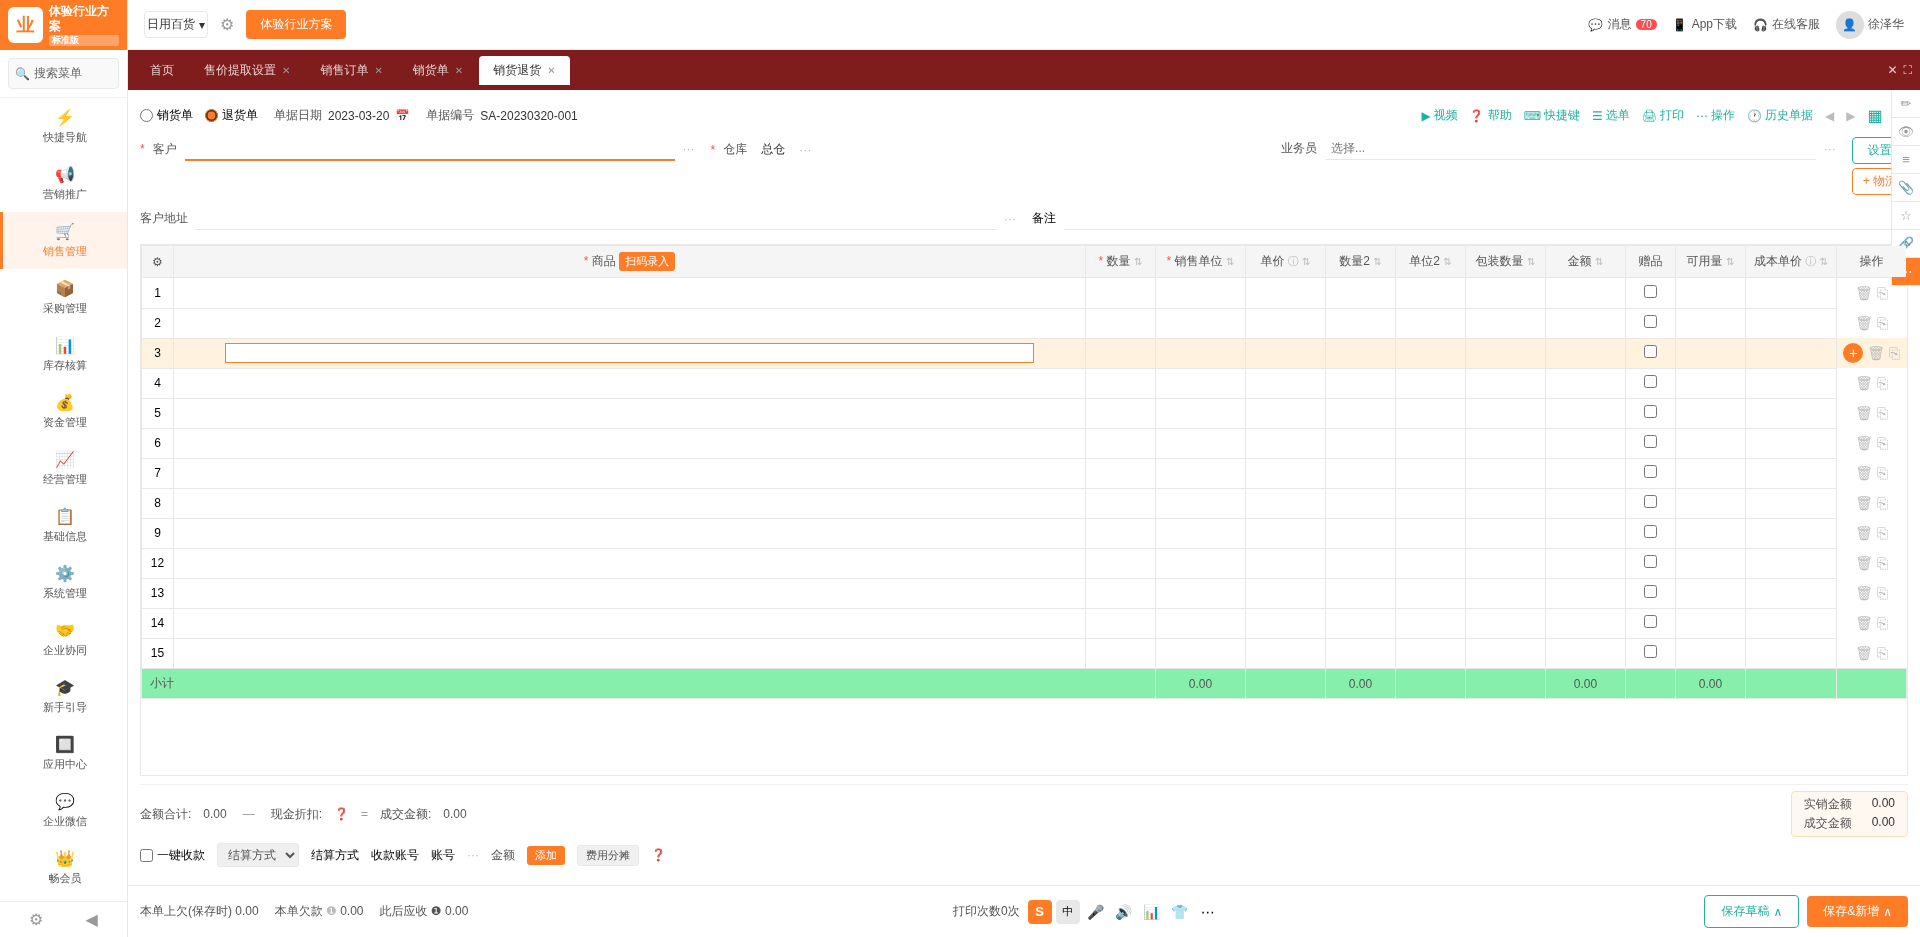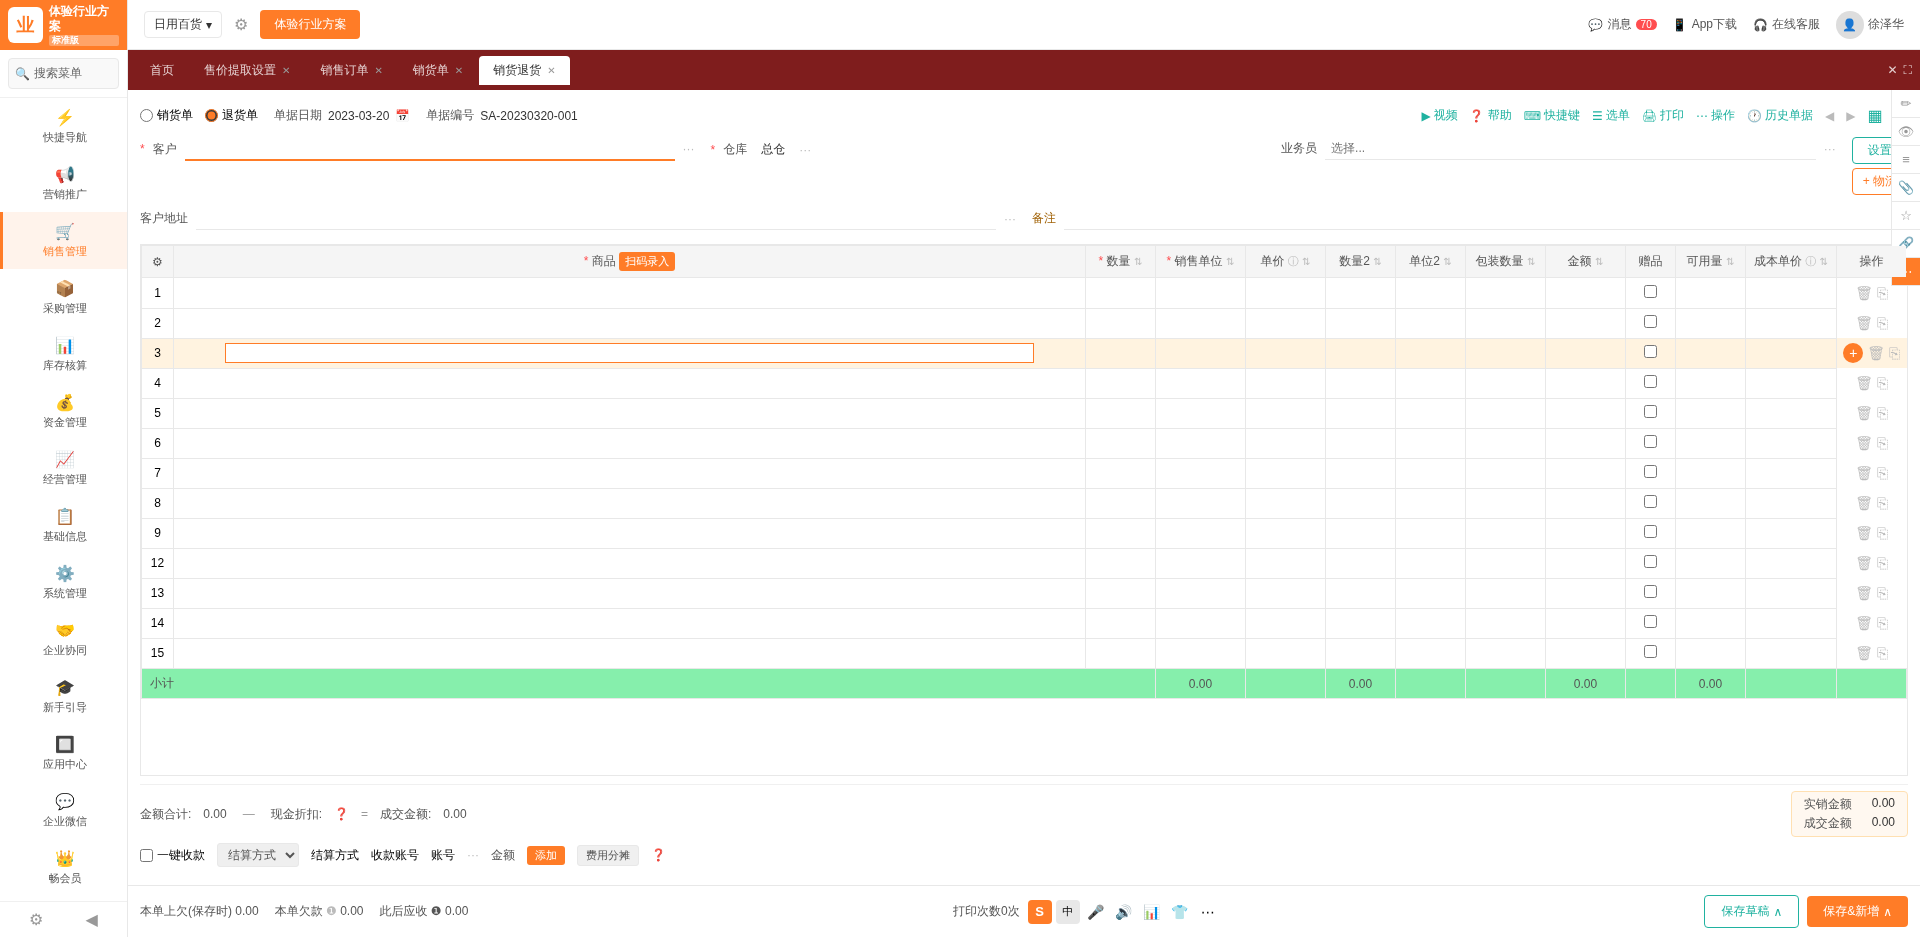--- a/index.html
+++ b/index.html
@@ -20,21 +20,21 @@
     .sidebar-item-label { font-size: 11px; text-align: left; }
     .sidebar-bottom { padding: 8px; display: flex; justify-content: space-around; border-top: 1px solid #f0f0f0; }
     .sidebar-bottom-btn { cursor: pointer; color: #999; font-size: 16px; }
 
     
     .main { flex: 1; display: flex; flex-direction: column; overflow: hidden; }
 
     
     .topbar { height: 50px; background: #fff; display: flex; align-items: center; justify-content: space-between; padding: 0 16px; border-bottom: 1px solid #e8e8e8; }
     .topbar-left { display: flex; align-items: center; gap: 8px; }
-    .topbar-selector { display: flex; align-items: center; gap: 4px; padding: 4px 9px; border: 1px solid #e8e8e8; border-radius: 4px; cursor: pointer; color: #333; }
+    .topbar-selector { display: flex; align-items: center; gap: 4px; padding: 4px 2px; border: 1px solid #e8e8e8; border-radius: 4px; cursor: pointer; color: #333; }
     .topbar-gear { cursor: pointer; color: #999; font-size: 16px; padding: 4px; }
     .topbar-exp-btn { background: #ff7c27; color: #fff; border: none; border-radius: 4px; padding: 6px 14px; cursor: pointer; font-size: 12px; }
     .topbar-right { display: flex; align-items: center; gap: 16px; color: #555; }
     .topbar-right-item { display: flex; align-items: center; gap: 4px; cursor: pointer; }
     .badge { background: #ff4d4f; color: #fff; border-radius: 10px; padding: 0 5px; font-size: 10px; }
     .avatar { width: 28px; height: 28px; border-radius: 50%; background: #ddd; display: flex; align-items: center; justify-content: center; color: #999; }
 
     
     .tabs { background: #7f1d1d; display: flex; align-items: center; padding: 0 8px; height: 40px; gap: 2px; }
     .tab { padding: 6px 14px; color: rgba(255,255,255,0.8); cursor: pointer; border-radius: 4px 4px 0 0; font-size: 12px; display: flex; align-items: center; gap: 6px; }
@@ -330,21 +330,21 @@
           <button style="background:#fff; border:1px solid #ff7c27; color:#ff7c27; border-radius:4px; padding:4px 10px; cursor:pointer; font-size:12px;">+ 物流</button>
         </div>
       </div>
       <div style="display:flex; gap:16px; align-items:center; margin-bottom:6px;">
         <div style="display:flex; align-items:center; gap:8px; flex:1;">
           <span style="color:#555; white-space:nowrap;">客户地址</span>
           <input class="field-input" type="text" style="flex: 1 1 0%; border-top: none; border-right: none; border-left: none; border-image: initial; border-bottom: 1px solid rgb(232, 232, 232); outline: none; padding: 4px 6px;">
           <span class="field-dots">···</span>
         </div>
         <div style="display:flex; align-items:center; gap:8px; flex:1;">
-          <span style="color:#a16207; white-space:nowrap;">备注</span>
+          <span style="color:#000000; white-space:nowrap;">备注</span>
           <input class="field-input" type="text" style="flex: 1 1 0%; border-top: none; border-right: none; border-left: none; border-image: initial; border-bottom: 1px solid rgb(232, 232, 232); outline: none; padding: 4px 6px;">
         </div>
       </div>
 
       <div class="table-container">
         <table>
           <thead>
             <tr>
               <th style="width:32px;"><span>⚙</span></th>
               <th style="min-width:150px;">

